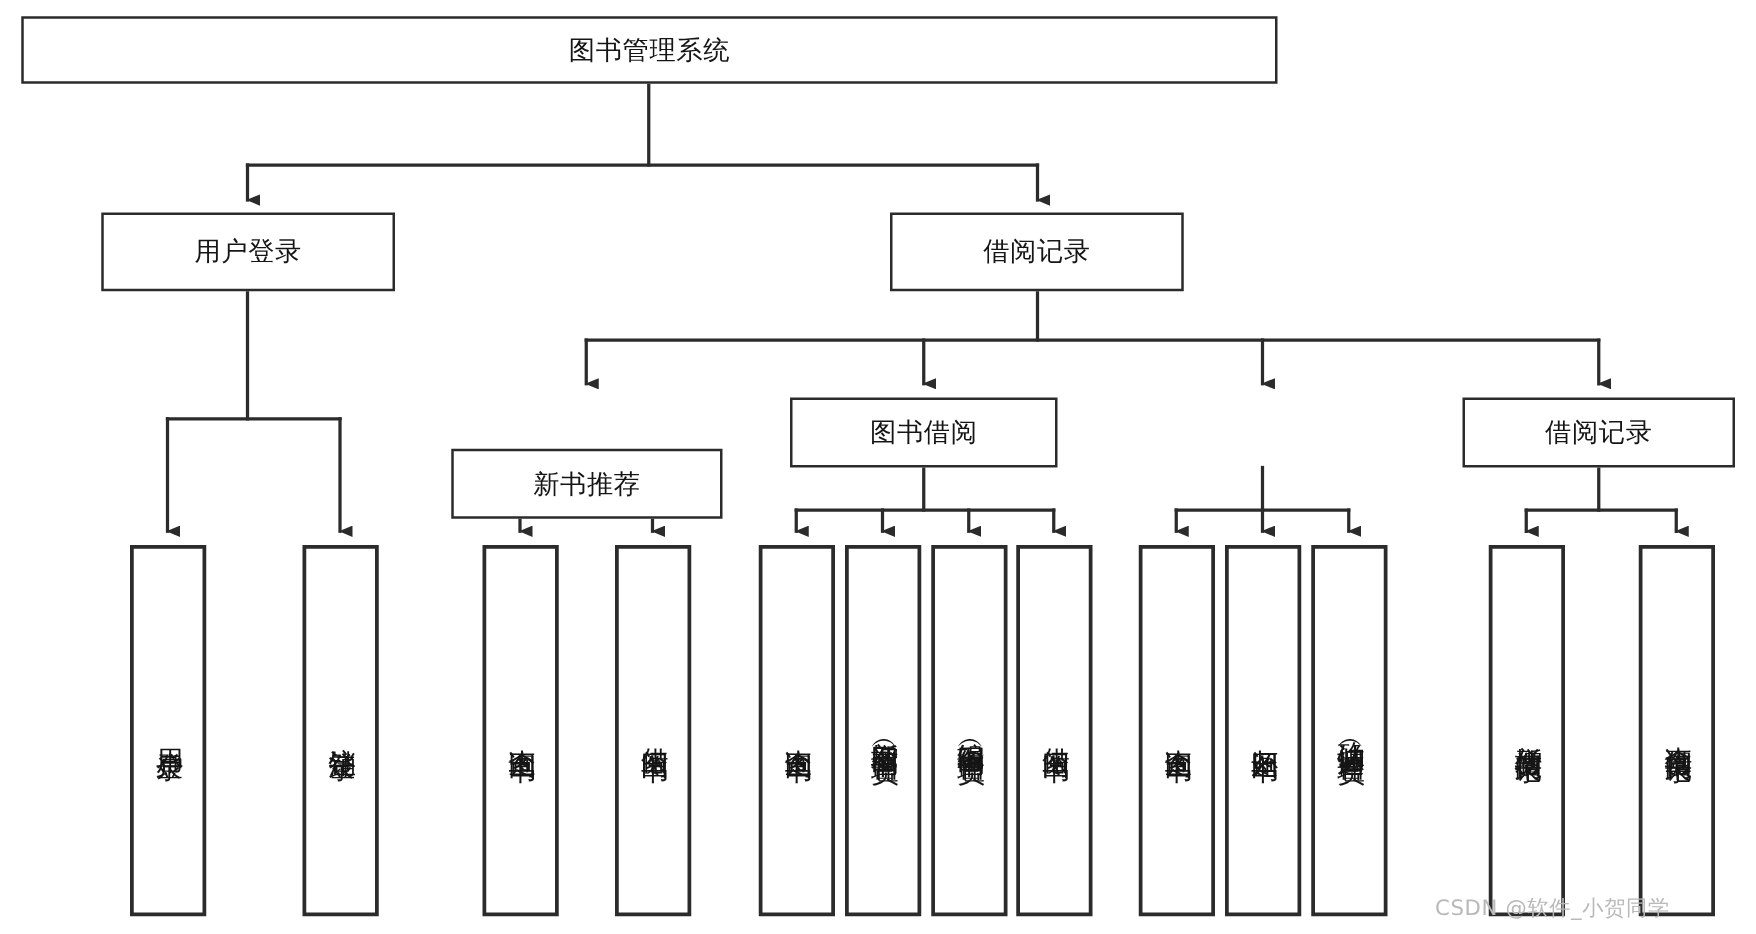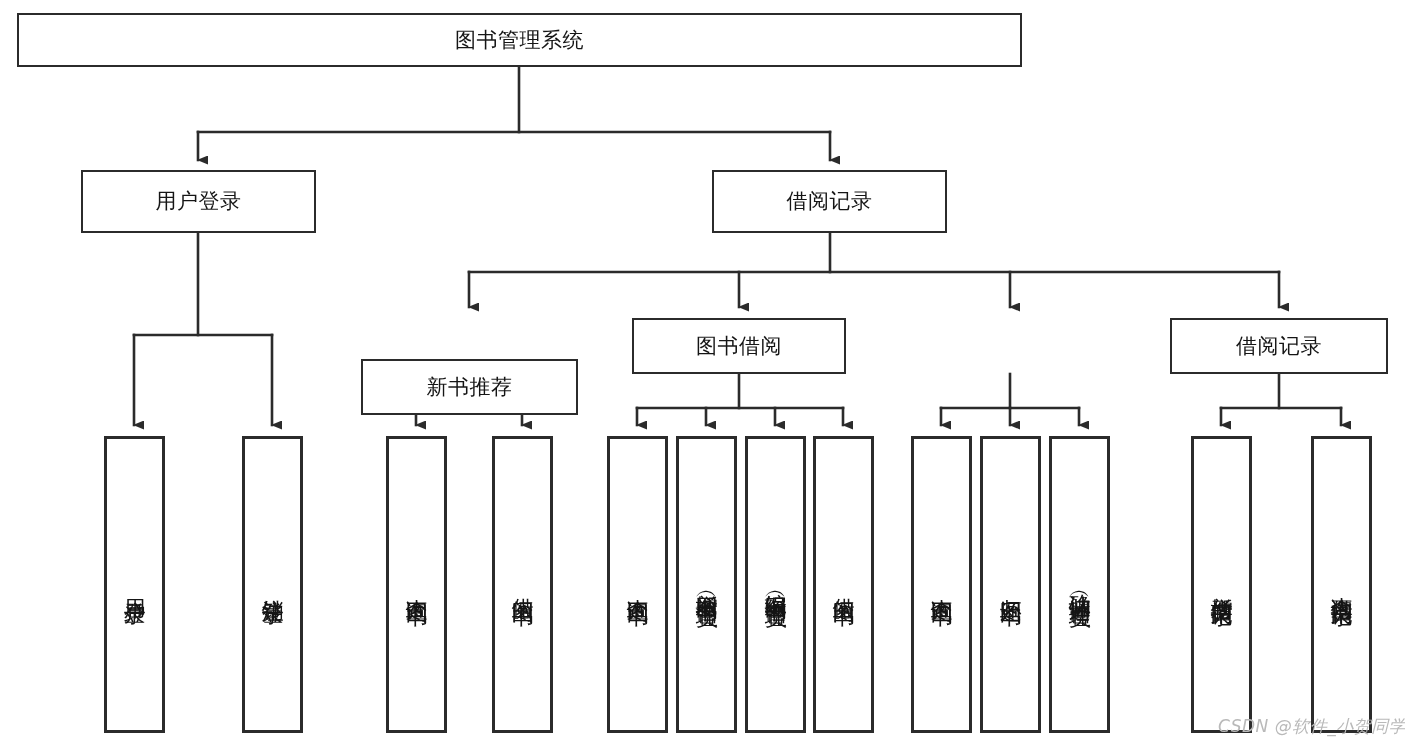--- a/index.html
+++ b/index.html
@@ -159,15 +159,15 @@
     <span class="lbl">确认归还（管理员）</span>
   </div>
 
   <div class="node leaf" style="left:1191px;top:436px;width:61px;height:297px;">
     <span class="lbl">新增借阅记录</span>
   </div>
   <div class="node leaf" style="left:1311px;top:436px;width:61px;height:297px;">
     <span class="lbl">查询借阅记录</span>
   </div>
 
-  <div class="watermark" style="left:1218px;top:715px;font-style:italic;">CSDN @软件_小贺同学</div>
+  <div class="watermark" style="left:1148px;top:715px;">CSDN @软件_小贺同学</div>
 
 </div>
 
 </body></html>

